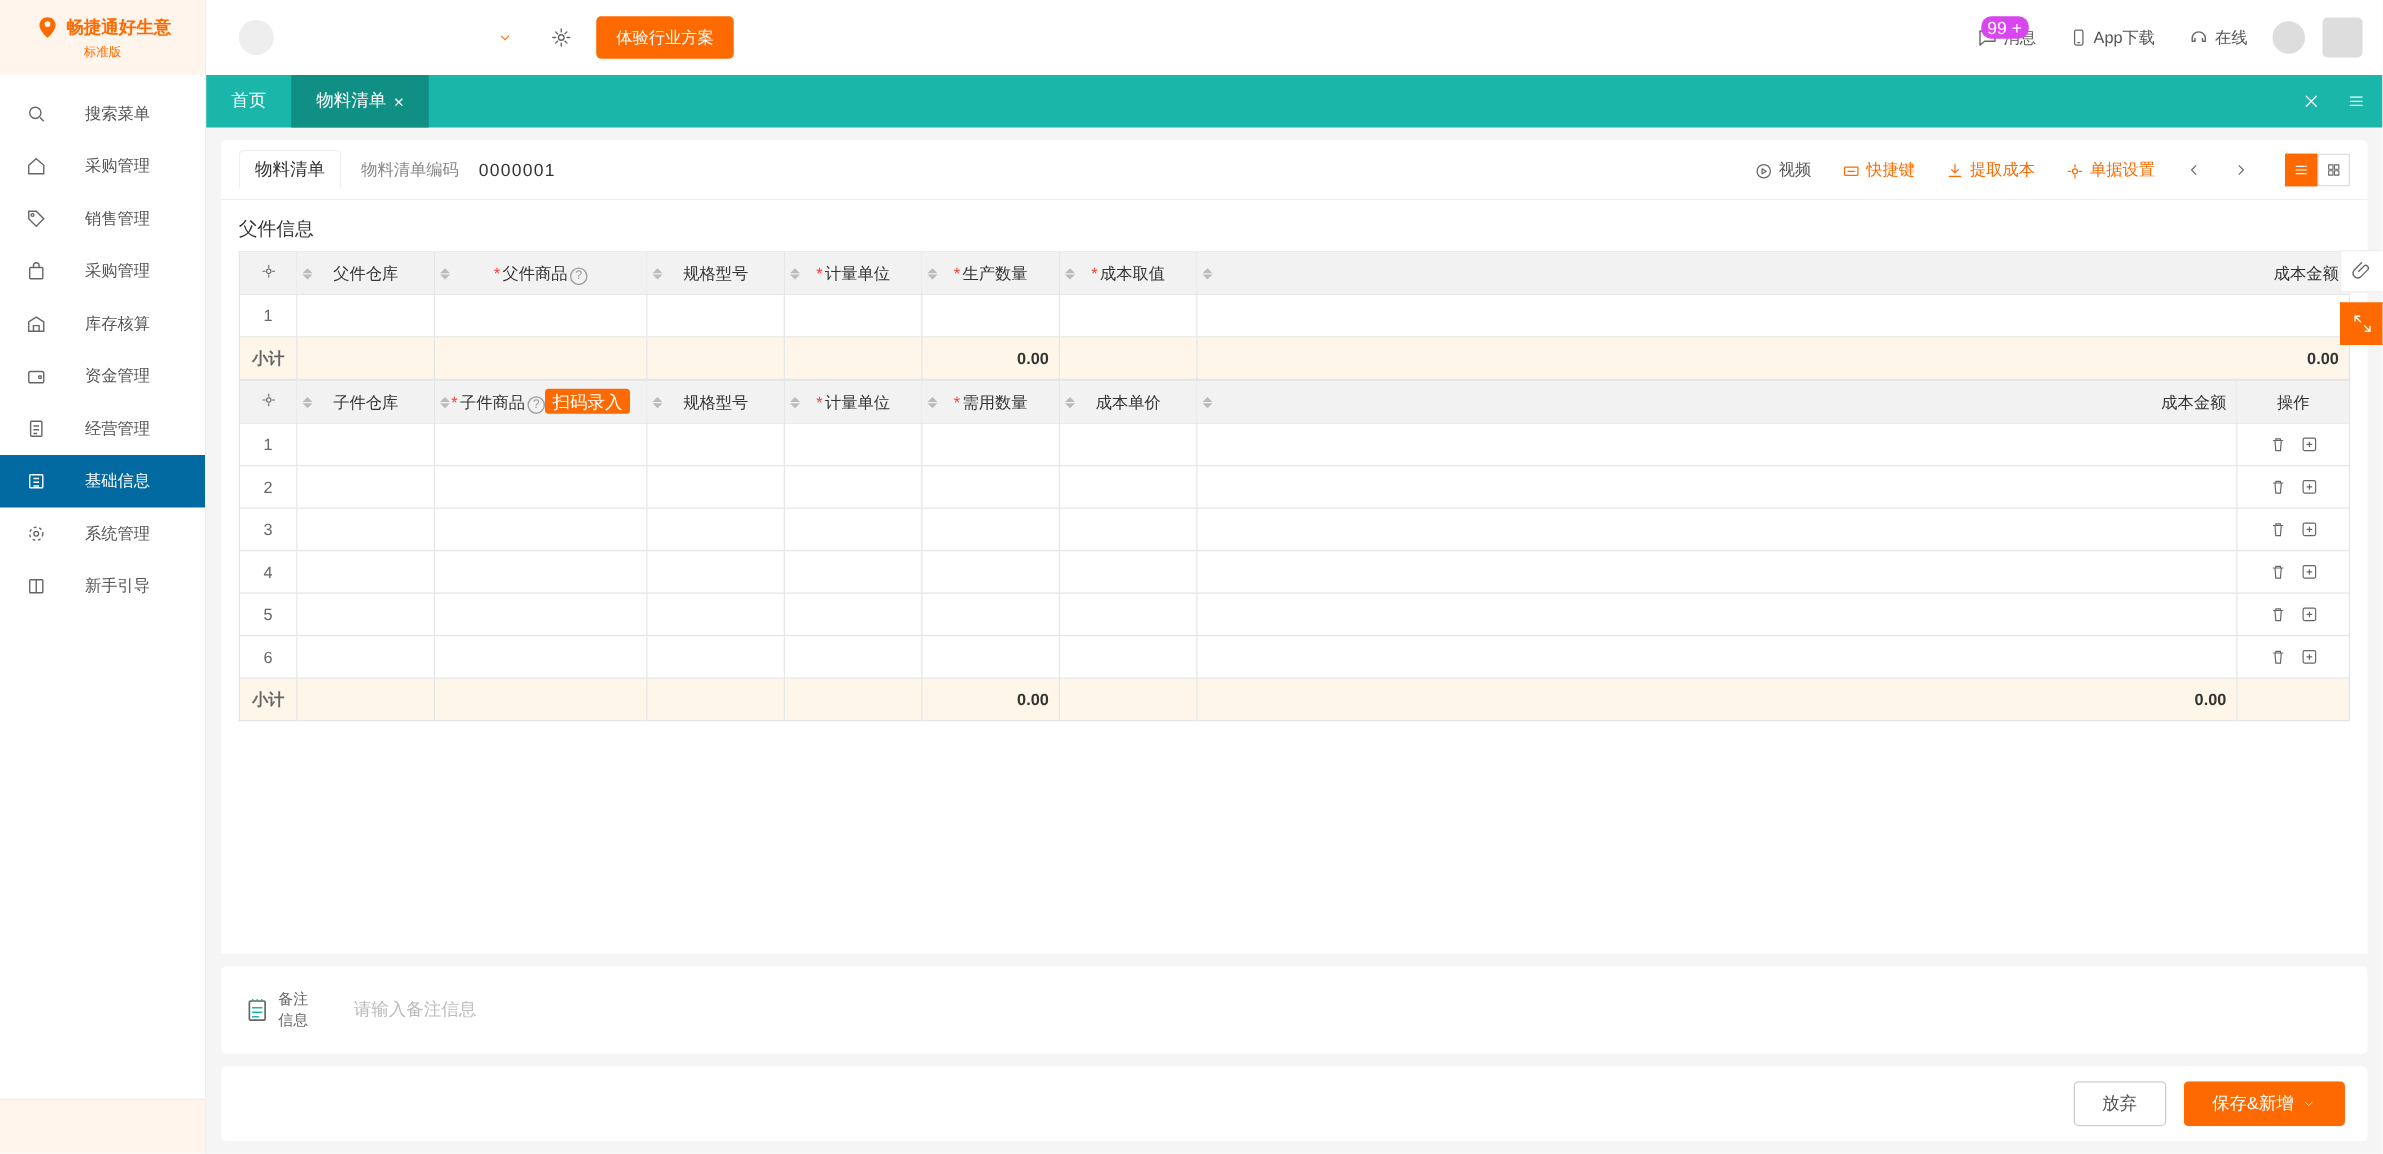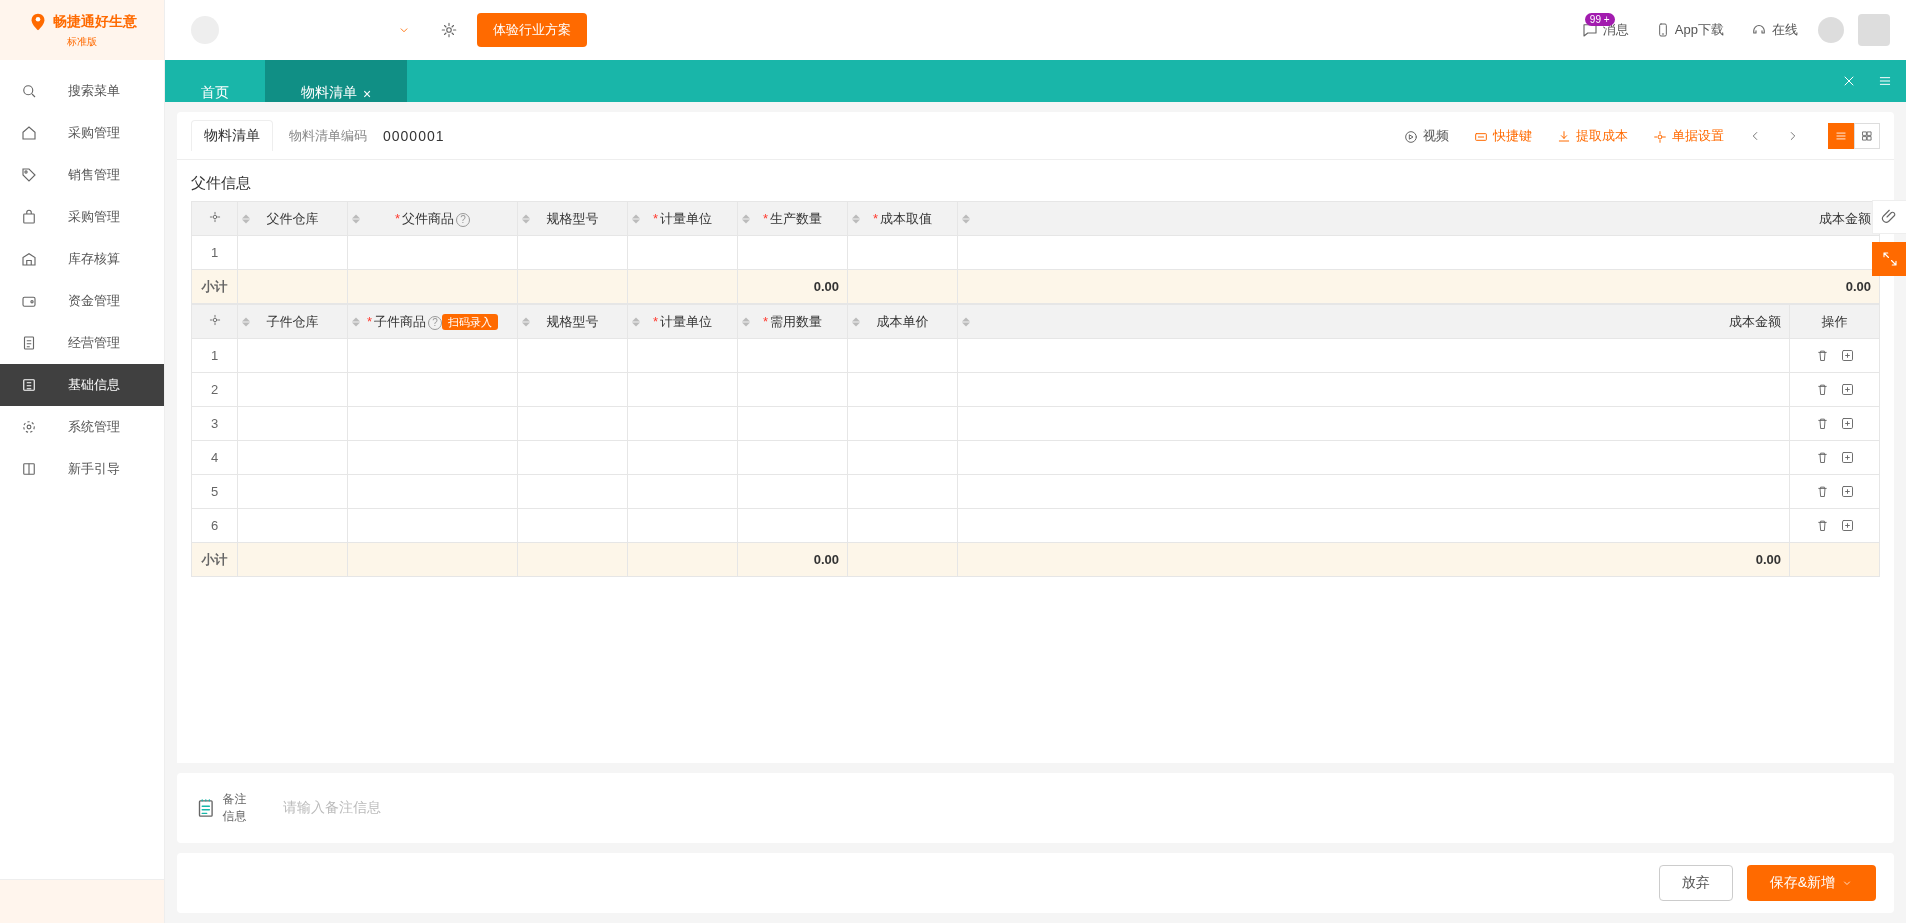--- a/index.html
+++ b/index.html
@@ -8,47 +8,47 @@
 
 
 .sidebar { width: 165px; background: #fff; display: flex; flex-direction: column; border-right: 1px solid #eee; }
 .logo-area { height: 60px; display: flex; flex-direction: column; align-items: center; justify-content: center; background: #fff5ed; }
 .logo-row { display: flex; align-items: center; gap: 4px; }
 .logo-mark { width: 22px; height: 22px; }
 .logo-text { color: #ff6a00; font-size: 14px; font-weight: 600; }
 .logo-sub { color: #ff6a00; font-size: 10px; margin-top: 2px; }
 .nav { flex: 1; padding-top: 10px; }
 .nav-item { display: flex; align-items: center; gap: 30px; padding: 12px 20px; color: #555; cursor: pointer; }
-.nav-item.active { background: #404040; color: #fff; }
+.nav-item.active { background: #0369a1; color: #fff; }
 .nav-item .nav-icon { width: 18px; height: 18px; flex-shrink: 0; }
 .nav-item.active .nav-icon path, .nav-item.active .nav-icon rect, .nav-item.active .nav-icon circle { stroke: #fff; }
 .nav-icon path, .nav-icon rect, .nav-icon circle { stroke: #666; stroke-width: 1.5; fill: none; }
 .sidebar-footer { display: flex; justify-content: space-around; padding: 14px 10px; border-top: 1px solid #eee; background:#fff5ed; }
 .sidebar-footer .nav-icon path { stroke: #ff6a00; }
 
 
 .main { flex: 1; display: flex; flex-direction: column; min-width: 0; }
 
 
 .topbar { height: 60px; background: #fff; display: flex; align-items: center; padding: 0 16px; gap: 14px; }
 .org-select { display: flex; align-items: center; gap: 8px; padding: 4px 10px; min-width: 240px;}
 .org-avatar { width: 28px; height: 28px; border-radius: 50%; background: #eee; }
 .org-name { font-size: 14px; color: #333; flex:1;}
 .chevron-down { width: 14px; height: 14px; color:#ff6a00; }
 .gear-btn { width: 28px; height: 28px; display:flex; align-items:center; justify-content:center; cursor:pointer; }
 .cta-btn { background: #ff6a00; color: #fff; border: none; padding: 8px 16px; border-radius: 4px; cursor: pointer; font-size: 13px; }
 .topbar-spacer { flex: 1; }
 .topbar-action { display: flex; align-items: center; gap: 4px; color: #555; cursor: pointer; position: relative; padding: 4px 6px; }
-.badge { position: absolute; top: -4px; left: 10px; background: #a21caf; color: #fff; font-size: 10px; padding: 1px 5px; border-radius: 8px; }
+.badge { position: absolute; top: -4px; left: 10px; background: #d946ef; color: #fff; font-size: 14px; padding: 1px 5px; border-radius: 8px; }
 .avatar-sm { width: 26px; height: 26px; border-radius: 50%; background: #ddd; }
 .avatar-md { width: 32px; height: 32px; border-radius: 4px; background: #ddd; }
 
 
 .tabstrip { height: 42px; background: #19b6a9; display: flex; align-items: stretch; color: #fff; position: relative; }
-.tab { display: flex; align-items: flex-end; padding: 0 36px; gap: 6px; cursor: pointer; font-size: 14px; }
+.tab { display: flex; align-items: center; padding: 0 20px; gap: 6px; cursor: pointer; font-size: 14px; }
 .tab.active { background: #108f85; }
 .tab-close { font-size: 14px; cursor:pointer; }
 .tabstrip-right { margin-left: auto; display: flex; align-items: center; padding-right: 6px; gap: 6px; }
 .tabstrip-icon { width: 30px; height: 30px; display:flex; align-items:center; justify-content:center; cursor:pointer; }
 
 
 .subhead { background: #fff; margin: 10px 12px 0 12px; padding: 8px 14px; display: flex; align-items: center; gap: 16px; border-bottom: 1px solid #eee; border-radius: 4px 4px 0 0;}
 .subtab { padding: 6px 12px; border: 1px solid #eee; border-bottom: none; border-radius: 4px 4px 0 0; background: #fff; font-size: 14px; }
 .sub-label { color: #888; font-size: 13px; }
 .sub-code { color: #333; font-size: 14px; letter-spacing: 1px; }
@@ -72,21 +72,21 @@
 .grid th .req { color:#ff3b30; margin-right:2px; }
 .grid th .help { display:inline-block; width:14px; height:14px; border:1px solid #999; border-radius:50%; font-size:10px; line-height:12px; text-align:center; color:#999; margin-left:2px; }
 .grid th .sorter { position:absolute; left:4px; top:50%; transform:translateY(-50%); display:flex; flex-direction:column; gap:1px; }
 .grid th .sorter span { width:0; height:0; border-left:4px solid transparent; border-right:4px solid transparent; }
 .grid th .sorter .up { border-bottom:4px solid #bbb; }
 .grid th .sorter .down { border-top:4px solid #bbb; }
 .grid .rownum { text-align:center; color:#666; }
 .grid .gear-cell { text-align:center; color:#888; }
 .grid tr.subtotal td { background:#fdf6e9; font-weight:600; }
 .grid td.numcell { text-align:right; }
-.scan-tag { background:#ff6a00; color:#fff; font-size:11px; padding:2px 6px; border-radius:3px; margin-left:0; }
+.scan-tag { background:#ff6a00; color:#fff; font-size:14px; padding:2px 6px; border-radius:3px; margin-left:0; }
 .row-actions { display:flex; gap:10px; justify-content:center; }
 .row-actions svg { cursor:pointer; }
 
 
 .remarks { background:#fff; margin:10px 12px 0 12px; padding:18px; display:flex; gap:24px; align-items:flex-start; border-radius:4px; }
 .remarks-left { display:flex; flex-direction:row; align-items:center; gap:6px; width:60px; }
 .remarks-icon { width:32px; height:32px; }
 .remarks-label { font-size:12px; color:#666; }
 .remarks-input { flex:1; border:none; border-bottom:1px solid transparent; padding:8px 4px; font-size:14px; outline:none; color:#333; }
 .remarks-input::placeholder { color:#bbb; }

